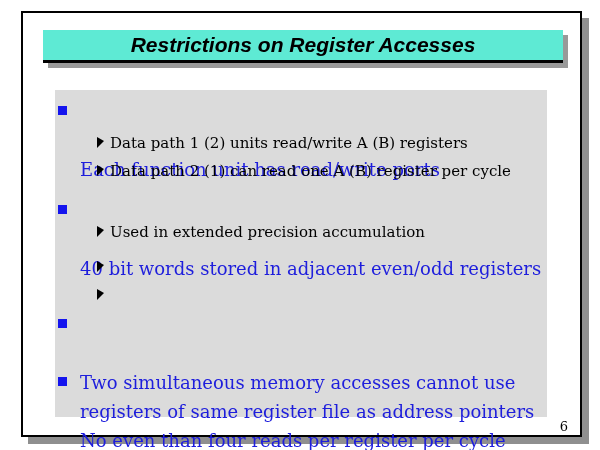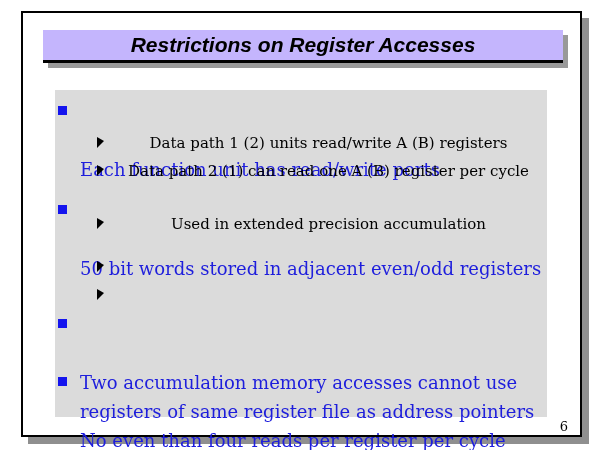--- a/index.html
+++ b/index.html
@@ -16,21 +16,21 @@
     width:561px;height:426px;
     box-sizing:border-box;
     border:2px solid #000000;
     background:#ffffff;
     box-shadow:7px 7px 0 0 #8f8f8f;
   }
   .title-bar{
     position:absolute;
     left:20px;top:17px;
     width:520px;height:30px;
-    background:#c4b5fd;
+    background:#5eead4;
     border-bottom:3px solid #000000;
     box-shadow:5px 5px 0 0 #999999;
     display:flex;
     align-items:center;
     justify-content:center;
   }
   .title-text{
     font-family:"Liberation Sans", sans-serif;
     font-size:21px;
     font-weight:bold;
@@ -63,21 +63,20 @@
     left:3px;top:9px;
     width:9px;height:9px;
     background:#1414EE;
   }
   .row.sub{
     padding-left:55px;
     font-size:15px;
     line-height:20px;
     color:#000000;
     white-space:nowrap;
-    text-align:center;
   }
   .row.sub .tri{
     position:absolute;
     left:42px;top:4px;
     width:0;height:0;
     border-left:7px solid #000000;
     border-top:4px solid transparent;
     border-bottom:7px solid transparent;
   }
   .page-number{
@@ -109,39 +108,39 @@
       <span>Data path 1 (2) units read/write A (B) registers</span>
     </div>
 
     <div class="row sub" style="top:71px">
       <span class="tri"></span>
       <span>Data path 2 (1) can read one A (B) register per cycle</span>
     </div>
 
     <div class="row main" style="top:106px">
       <span class="sq"></span>
-      <span>50 bit words stored in adjacent even/odd registers</span>
+      <span>40 bit words stored in adjacent even/odd registers</span>
     </div>
 
-    <div class="row sub" style="top:124px">
+    <div class="row sub" style="top:132px">
       <span class="tri"></span>
       <span>Used in extended precision accumulation</span>
     </div>
 
     <div class="row sub" style="top:167px">
       <span class="tri"></span>
     </div>
 
     <div class="row sub" style="top:195px">
       <span class="tri"></span>
     </div>
 
     <div class="row main" style="top:220px">
       <span class="sq"></span>
-      <span>Two accumulation memory accesses cannot use
+      <span>Two simultaneous memory accesses cannot use
 registers of same register file as address pointers</span>
     </div>
 
     <div class="row main" style="top:278px">
       <span class="sq"></span>
       <span>No even than four reads per register per cycle</span>
     </div>
 
   </div>
 

